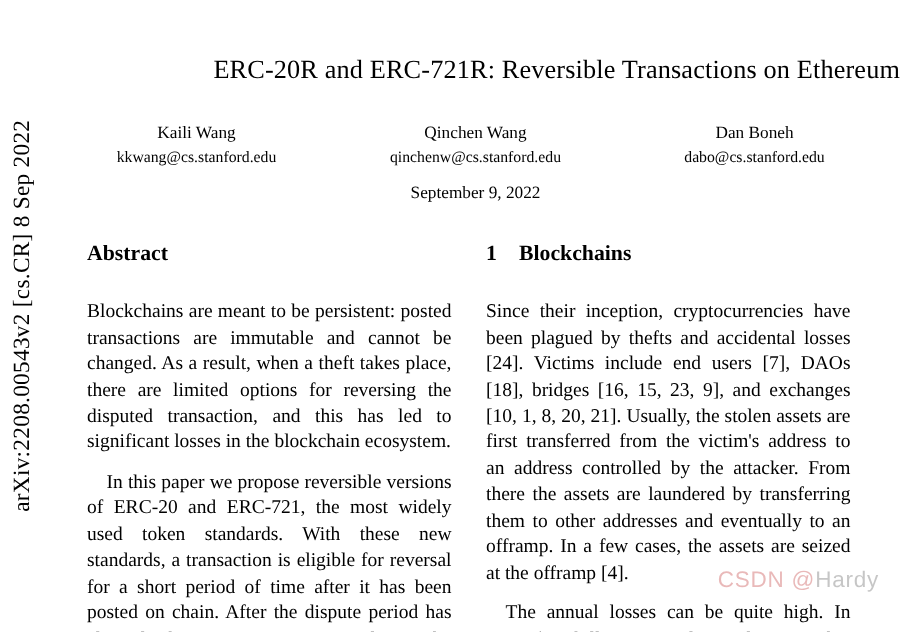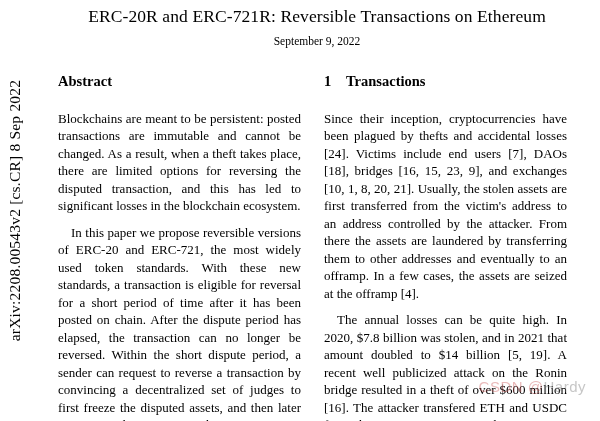--- a/index.html
+++ b/index.html
@@ -39,23 +39,23 @@
   
   .page {
     position: absolute;
     left: 34px;
     top: 0;
     width: 566px;
     height: 421px;
   }
 
   .title {
-    text-align: center;
+    text-align: right;
     font-size: 17.5px;
-    margin-top: 6px;
+    margin-top: 36px;
     letter-spacing: 0.1px;
     line-height: 1.2;
   }
 
   .authors {
     display: flex;
     justify-content: center;
     gap: 36px;
     margin-top: 24px;
   }
@@ -135,34 +135,48 @@
 </style>
 </head>
 <body>
 
 <div class="arxiv-stamp">arXiv:2208.00543v2  [cs.CR]  8 Sep 2022</div>
 
 <div class="page">
 
   <div class="title">ERC-20R and ERC-721R: Reversible Transactions on Ethereum</div>
 
+  <div class="authors">
+    <div class="author">
+      <div class="author-name">Kaili Wang</div>
+      <div class="author-email">kkwang@cs.stanford.edu</div>
+    </div>
+    <div class="author">
+      <div class="author-name">Qinchen Wang</div>
+      <div class="author-email">qinchenw@cs.stanford.edu</div>
+    </div>
+    <div class="author">
+      <div class="author-name">Dan Boneh</div>
+      <div class="author-email">dabo@cs.stanford.edu</div>
+    </div>
+  </div>
 
   <div class="pubdate">September 9, 2022</div>
 
   <div class="columns">
 
     <div class="col abstract-col">
       <div class="sec-head">Abstract</div>
       <p class="body">Blockchains are meant to be persistent: posted transactions are immutable and cannot be changed. As a result, when a theft takes place, there are limited options for reversing the disputed transaction, and this has led to significant losses in the blockchain ecosystem.</p>
       <p class="body">In this paper we propose reversible versions of ERC-20 and ERC-721, the most widely used token standards. With these new standards, a transaction is eligible for reversal for a short period of time after it has been posted on chain. After the dispute period has elapsed, the transaction can no longer be reversed. Within the short dispute period, a sender can request to reverse a transaction by convincing a decentralized set of judges to first freeze the disputed assets, and then later convincing them to reverse the transaction.</p>
     </div>
 
     <div class="col intro-col">
       <div class="sec-head">
-        <span class="secnum">1</span><span>Transactions</span>
+        <span class="secnum">1</span><span>Blockchains</span>
       </div>
       <p class="body">Since their inception, cryptocurrencies have been plagued by thefts and accidental losses [24]. Victims include end users [7], DAOs [18], bridges [16, 15, 23, 9], and exchanges [10, 1, 8, 20, 21]. Usually, the stolen assets are first transferred from the victim's address to an address controlled by the attacker. From there the assets are laundered by transferring them to other addresses and eventually to an offramp. In a few cases, the assets are seized at the offramp [4].</p>
       <p class="body">The annual losses can be quite high. In 2020, $7.8 billion was stolen, and in 2021 that amount doubled to $14 billion [5, 19]. A recent well publicized attack on the Ronin bridge resulted in a theft of over $600 million [16]. The attacker transfered ETH and USDC from the Ronin contract on Ethereum to an address controlled by the attacker. From there, some of the funds were moved to the Tornado mixer [17]. Other bridges have experienced similar thefts [23, 15, 9]. In many of these attacks, the assets stolen were held in</p>
     </div>
 
   </div>
 </div>
 
 <div class="watermark">
   <span class="wm-red">CSDN @</span><span>Hardy</span>

